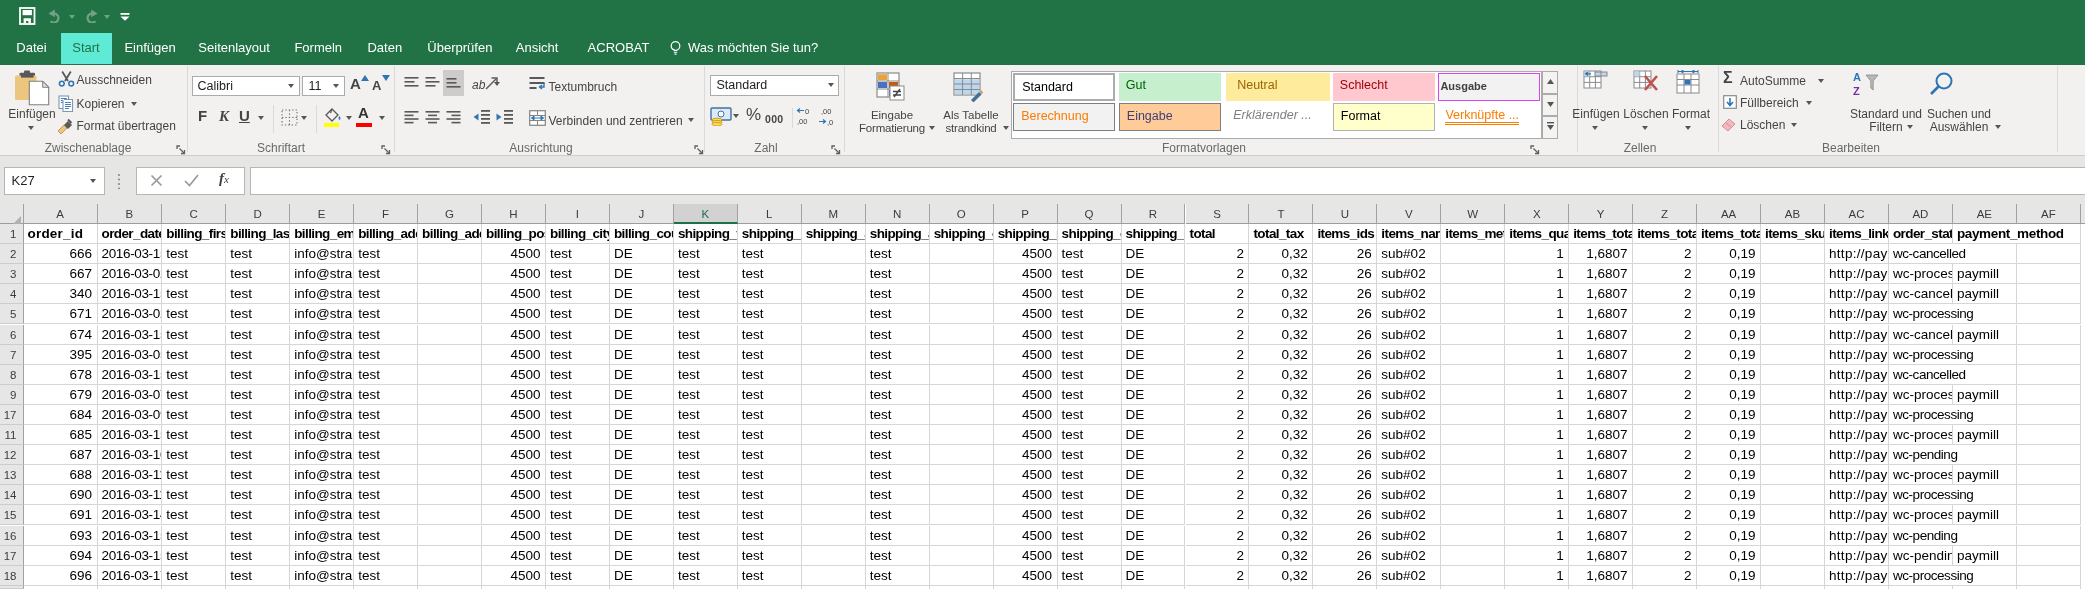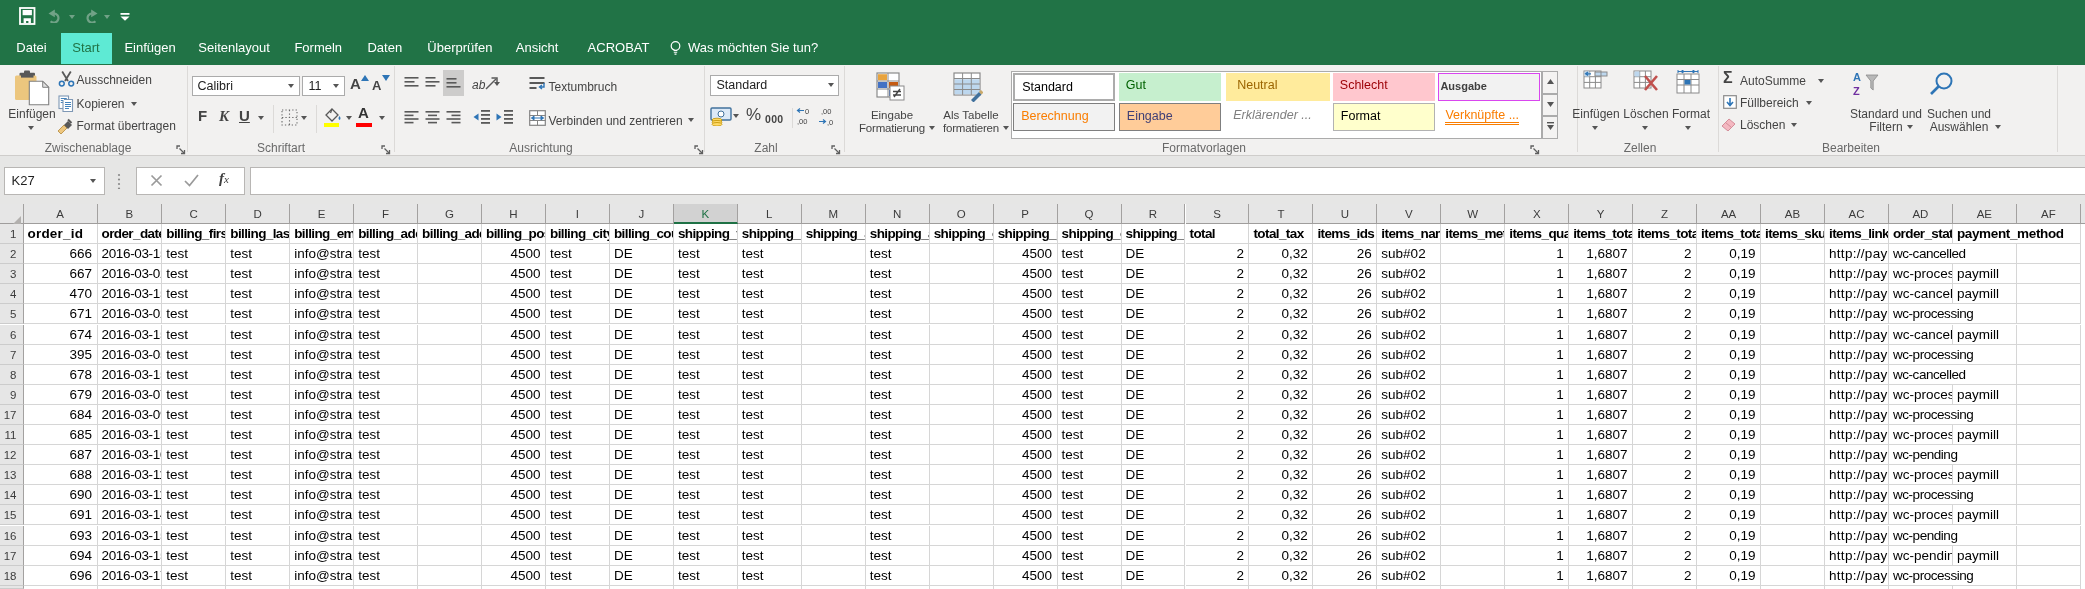--- a/index.html
+++ b/index.html
@@ -273,21 +273,21 @@
     <div class="dd" style="left:929px;top:63px"></div>
     <svg class="abs" style="left:953px;top:9px" width="30" height="30" viewBox="0 0 30 30">
       <rect x="1" y="1" width="26" height="22" fill="#fff" stroke="#8a8a8a" stroke-width="1.2"></rect>
       <path d="M1 6.5 h26" stroke="#8a8a8a" stroke-width="1"></path>
       <rect x="1.7" y="7.2" width="24.6" height="15" fill="#bdd7ee"></rect>
       <path d="M9.6 1 v22 M18.3 1 v22 M1 12 h26 M1 17.5 h26" stroke="#8a8a8a" stroke-width="1"></path>
       <path d="M18 28 l8-8 2.5 2.5 -8 8 z" fill="#41719c"></path>
       <path d="M26 20 l2-2 2.5 2.5 -2 2 z" fill="#c9a96a"></path>
     </svg>
     <div class="rtxt" style="left:926px;top:45px;width:90px;text-align:center;font-size:11.5px">Als Tabelle</div>
-    <div class="rtxt" style="left:926px;top:58px;width:90px;text-align:center;font-size:11.5px;letter-spacing:-0.2px">formatieren</div>
+    <div class="rtxt" style="left:926px;top:58px;width:90px;text-align:center;font-size:11.5px;letter-spacing:-0.2px">strandkind</div>
     <div class="dd" style="left:1003px;top:63px"></div>
     <div class="abs" style="left:1010.5px;top:8px;width:531.5px;height:67.5px;background:#fff;border:1px solid #ababab"></div>
     <div class="abs" style="left:1013.2px;top:10.4px;width:101.8px;height:27.2px;background:#fff;color:#000;font-size:12.5px;line-height:25.2px;padding-left:7px;white-space:nowrap;overflow:hidden;border:2.2px solid #acacac;">Standard</div>
     <div class="abs" style="left:1118.8px;top:10.4px;width:101.8px;height:27.2px;background:#c6efce;color:#006100;font-size:12.5px;line-height:25.2px;padding-left:7px;white-space:nowrap;overflow:hidden;">Gut</div>
     <div class="abs" style="left:1226.2px;top:10.4px;width:104px;height:27.2px;background:#ffeb9c;color:#9c6500;font-size:12.5px;line-height:25.2px;padding-left:11px;white-space:nowrap;overflow:hidden;">Neutral</div>
     <div class="abs" style="left:1332.8px;top:10.4px;width:101.8px;height:27.2px;background:#ffc7ce;color:#9c0006;font-size:12.5px;line-height:25.2px;padding-left:7px;white-space:nowrap;overflow:hidden;">Schlecht</div>
     <div class="abs" style="left:1438.4px;top:10.4px;width:101.8px;height:27.2px;background:#f2f2f2;color:#3f3f3f;font-size:11px;line-height:25.2px;padding-left:1px;white-space:nowrap;overflow:hidden;border:1px solid #d946ef;font-weight:bold;">Ausgabe</div>
     <div class="abs" style="left:1013.2px;top:40.4px;width:101.8px;height:27.2px;background:#f2f2f2;color:#fa7d00;font-size:12.5px;line-height:25.2px;padding-left:7px;white-space:nowrap;overflow:hidden;border:1px solid #7f7f7f;">Berechnung</div>
     <div class="abs" style="left:1118.8px;top:40.4px;width:101.8px;height:27.2px;background:#ffcc99;color:#3f3f76;font-size:12.5px;line-height:25.2px;padding-left:7px;white-space:nowrap;overflow:hidden;border:1px solid #7f7f7f;">Eingabe</div>
     <div class="abs" style="left:1226.2px;top:40.4px;width:101.8px;height:27.2px;background:#fff;color:#7f7f7f;font-size:12.5px;line-height:25.2px;padding-left:7px;white-space:nowrap;overflow:hidden;"><i>Erklärender ...</i></div>
@@ -526,21 +526,21 @@
     <div class="cell" style="left:1441.30px;top:60.70px;width:63.95px;height:20.10px;line-height:19.10px;"></div>
     <div class="cell r" style="left:1505.25px;top:60.70px;width:63.95px;height:20.10px;line-height:19.10px;">1</div>
     <div class="cell r" style="left:1569.20px;top:60.70px;width:63.95px;height:20.10px;line-height:19.10px;">1,6807</div>
     <div class="cell r" style="left:1633.15px;top:60.70px;width:63.95px;height:20.10px;line-height:19.10px;">2</div>
     <div class="cell r" style="left:1697.10px;top:60.70px;width:63.95px;height:20.10px;line-height:19.10px;">0,19</div>
     <div class="cell" style="left:1761.05px;top:60.70px;width:63.95px;height:20.10px;line-height:19.10px;"></div>
     <div class="cell" style="left:1825.00px;top:60.70px;width:63.95px;height:20.10px;line-height:19.10px;letter-spacing:0.3px;">http://paymill.com</div>
     <div class="cell" style="left:1888.95px;top:60.70px;width:63.95px;height:20.10px;line-height:19.10px;">wc-processing</div>
     <div class="cell" style="left:1952.90px;top:60.70px;width:63.95px;height:20.10px;line-height:19.10px;">paymill</div>
     <div class="cell" style="left:2016.85px;top:60.70px;width:64.00px;height:20.10px;line-height:19.10px;"></div>
-    <div class="cell r" style="left:23.50px;top:80.80px;width:74.00px;height:20.10px;line-height:19.10px;">470</div>
+    <div class="cell r" style="left:23.50px;top:80.80px;width:74.00px;height:20.10px;line-height:19.10px;">340</div>
     <div class="cell" style="left:97.50px;top:80.80px;width:64.80px;height:20.10px;line-height:19.10px;letter-spacing:-0.35px;">2016-03-15 10:21</div>
     <div class="cell" style="left:162.30px;top:80.80px;width:63.95px;height:20.10px;line-height:19.10px;">test</div>
     <div class="cell" style="left:226.25px;top:80.80px;width:63.95px;height:20.10px;line-height:19.10px;">test</div>
     <div class="cell" style="left:290.20px;top:80.80px;width:63.95px;height:20.10px;line-height:19.10px;">info@strandkind.co</div>
     <div class="cell" style="left:354.15px;top:80.80px;width:63.95px;height:20.10px;line-height:19.10px;">test</div>
     <div class="cell" style="left:418.10px;top:80.80px;width:63.95px;height:20.10px;line-height:19.10px;"></div>
     <div class="cell r" style="left:482.05px;top:80.80px;width:63.95px;height:20.10px;line-height:19.10px;">4500</div>
     <div class="cell" style="left:546.00px;top:80.80px;width:63.95px;height:20.10px;line-height:19.10px;">test</div>
     <div class="cell" style="left:609.95px;top:80.80px;width:63.95px;height:20.10px;line-height:19.10px;">DE</div>
     <div class="cell" style="left:673.90px;top:80.80px;width:63.95px;height:20.10px;line-height:19.10px;">test</div>

